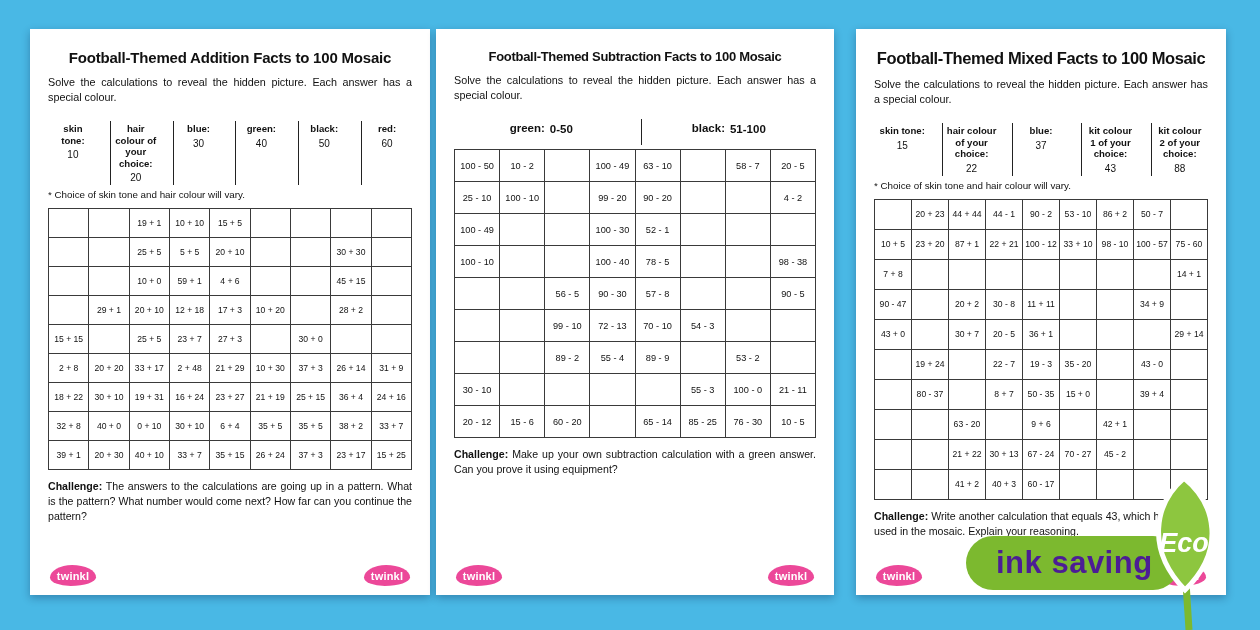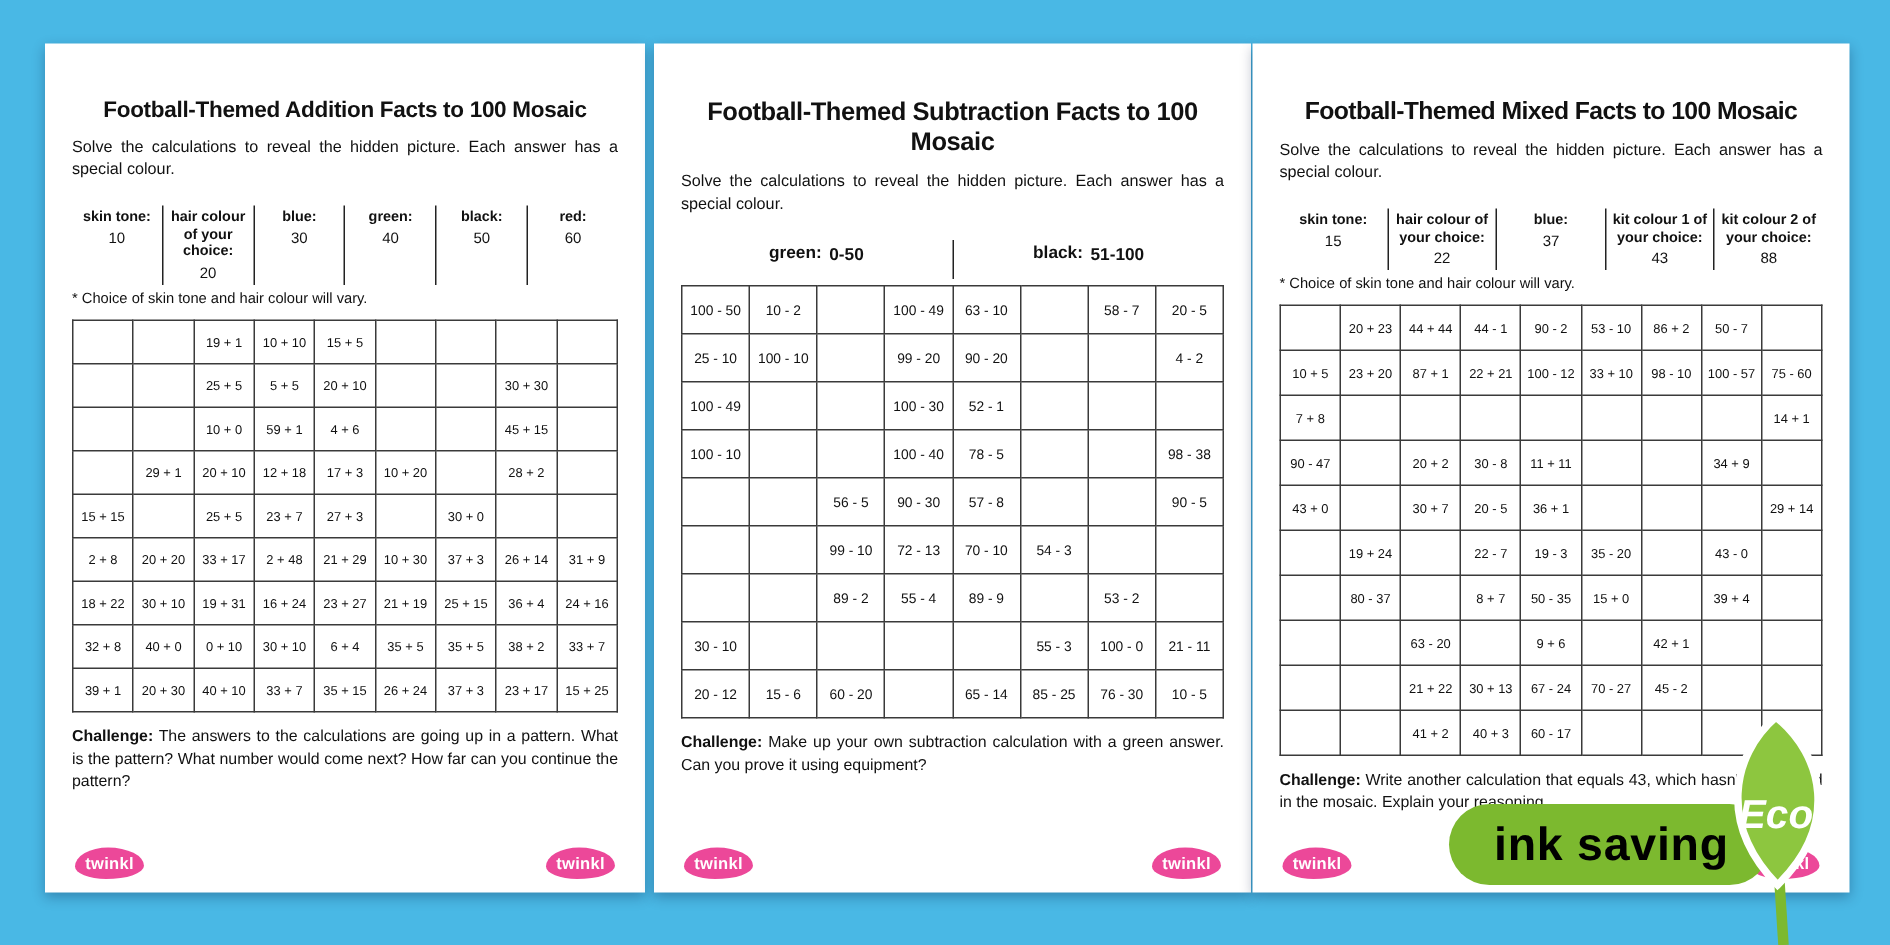--- a/index.html
+++ b/index.html
@@ -7,33 +7,33 @@
   body {
     background:#49b8e5;
     font-family:"Liberation Sans", sans-serif;
     position:relative;
     overflow:hidden;
     color:#111;
   }
   .page {
     position:absolute; top:29px; height:566px; background:#fff;
     box-shadow:0 3px 8px rgba(0,20,60,.3);
-    padding:32px 18px;
+    padding:16px 18px;
   }
   .page-1 { left:30px;  width:400px; }
   .page-2 { left:436px; width:398px; }
-  .page-3 { left:835px; width:398px; }
+  .page-3 { left:856px; width:370px; }
 
   .title { text-align:center; font-weight:bold; font-size:15px; letter-spacing:-0.2px; margin:4px 0 9px; }
-  .page-2 .title { font-size:17px; letter-spacing:-0.3px; }
+  .page-2 .title { font-size:13px; letter-spacing:-0.3px; }
   .page-3 .title { font-size:16.5px; letter-spacing:-0.4px; }
 
   .intro { font-size:10.8px; line-height:1.4; text-align:justify; margin-bottom:7px; }
 
-  .key { display:flex; align-items:stretch; margin:16px 0 4px; }
+  .key { display:flex; align-items:stretch; margin:16px 0 4px;gap:12px; }
   .key-cell { flex:1; display:flex; flex-direction:column; align-items:center; padding:2px 3px; text-align:center; }
   .key-cell + .key-cell { border-left:1px solid #222; }
   .key-label { font-weight:bold; font-size:9.6px; line-height:1.2; }
   .key-value { font-size:10px; margin-top:3px; }
   .key-inline .key-cell { flex-direction:row; justify-content:center; gap:5px; padding:3px 0 9px; }
   .key-inline .key-label { font-size:11.5px; }
   .key-inline .key-value { font-size:11.5px; font-weight:bold; margin-top:0; }
 
   .note { font-size:9.8px; margin:3px 0 8px; }
 
@@ -51,21 +51,21 @@
     position:absolute; bottom:9px; width:46px; height:21px; background:#ec4899;
     border-radius:48% 52% 55% 45% / 60% 58% 42% 40%;
     color:#fff; display:flex; align-items:center; justify-content:center;
     font-size:11px; font-weight:bold; letter-spacing:.2px;
   }
   .logo-left { left:20px; }
   .logo-right { right:20px; }
 
   .eco-pill {
     position:absolute; left:966px; top:536px; width:214px; height:54px;
-    background:#7cb92f; border-radius:28px; color:#000000;
+    background:#7cb92f; border-radius:28px; color:#4c1d95;
     display:flex; align-items:center; padding-left:30px;
     font-size:31px; font-weight:bold; letter-spacing:.5px; z-index:5;text-align:center;
   }
   .eco-leaf { position:absolute; left:1136px; top:472px; width:96px; height:158px; z-index:6; }
 </style>
 </head>
 <body>
 
 <section class="page page-1">
   <h1 class="title">Football-Themed Addition Facts to 100 Mosaic</h1>

